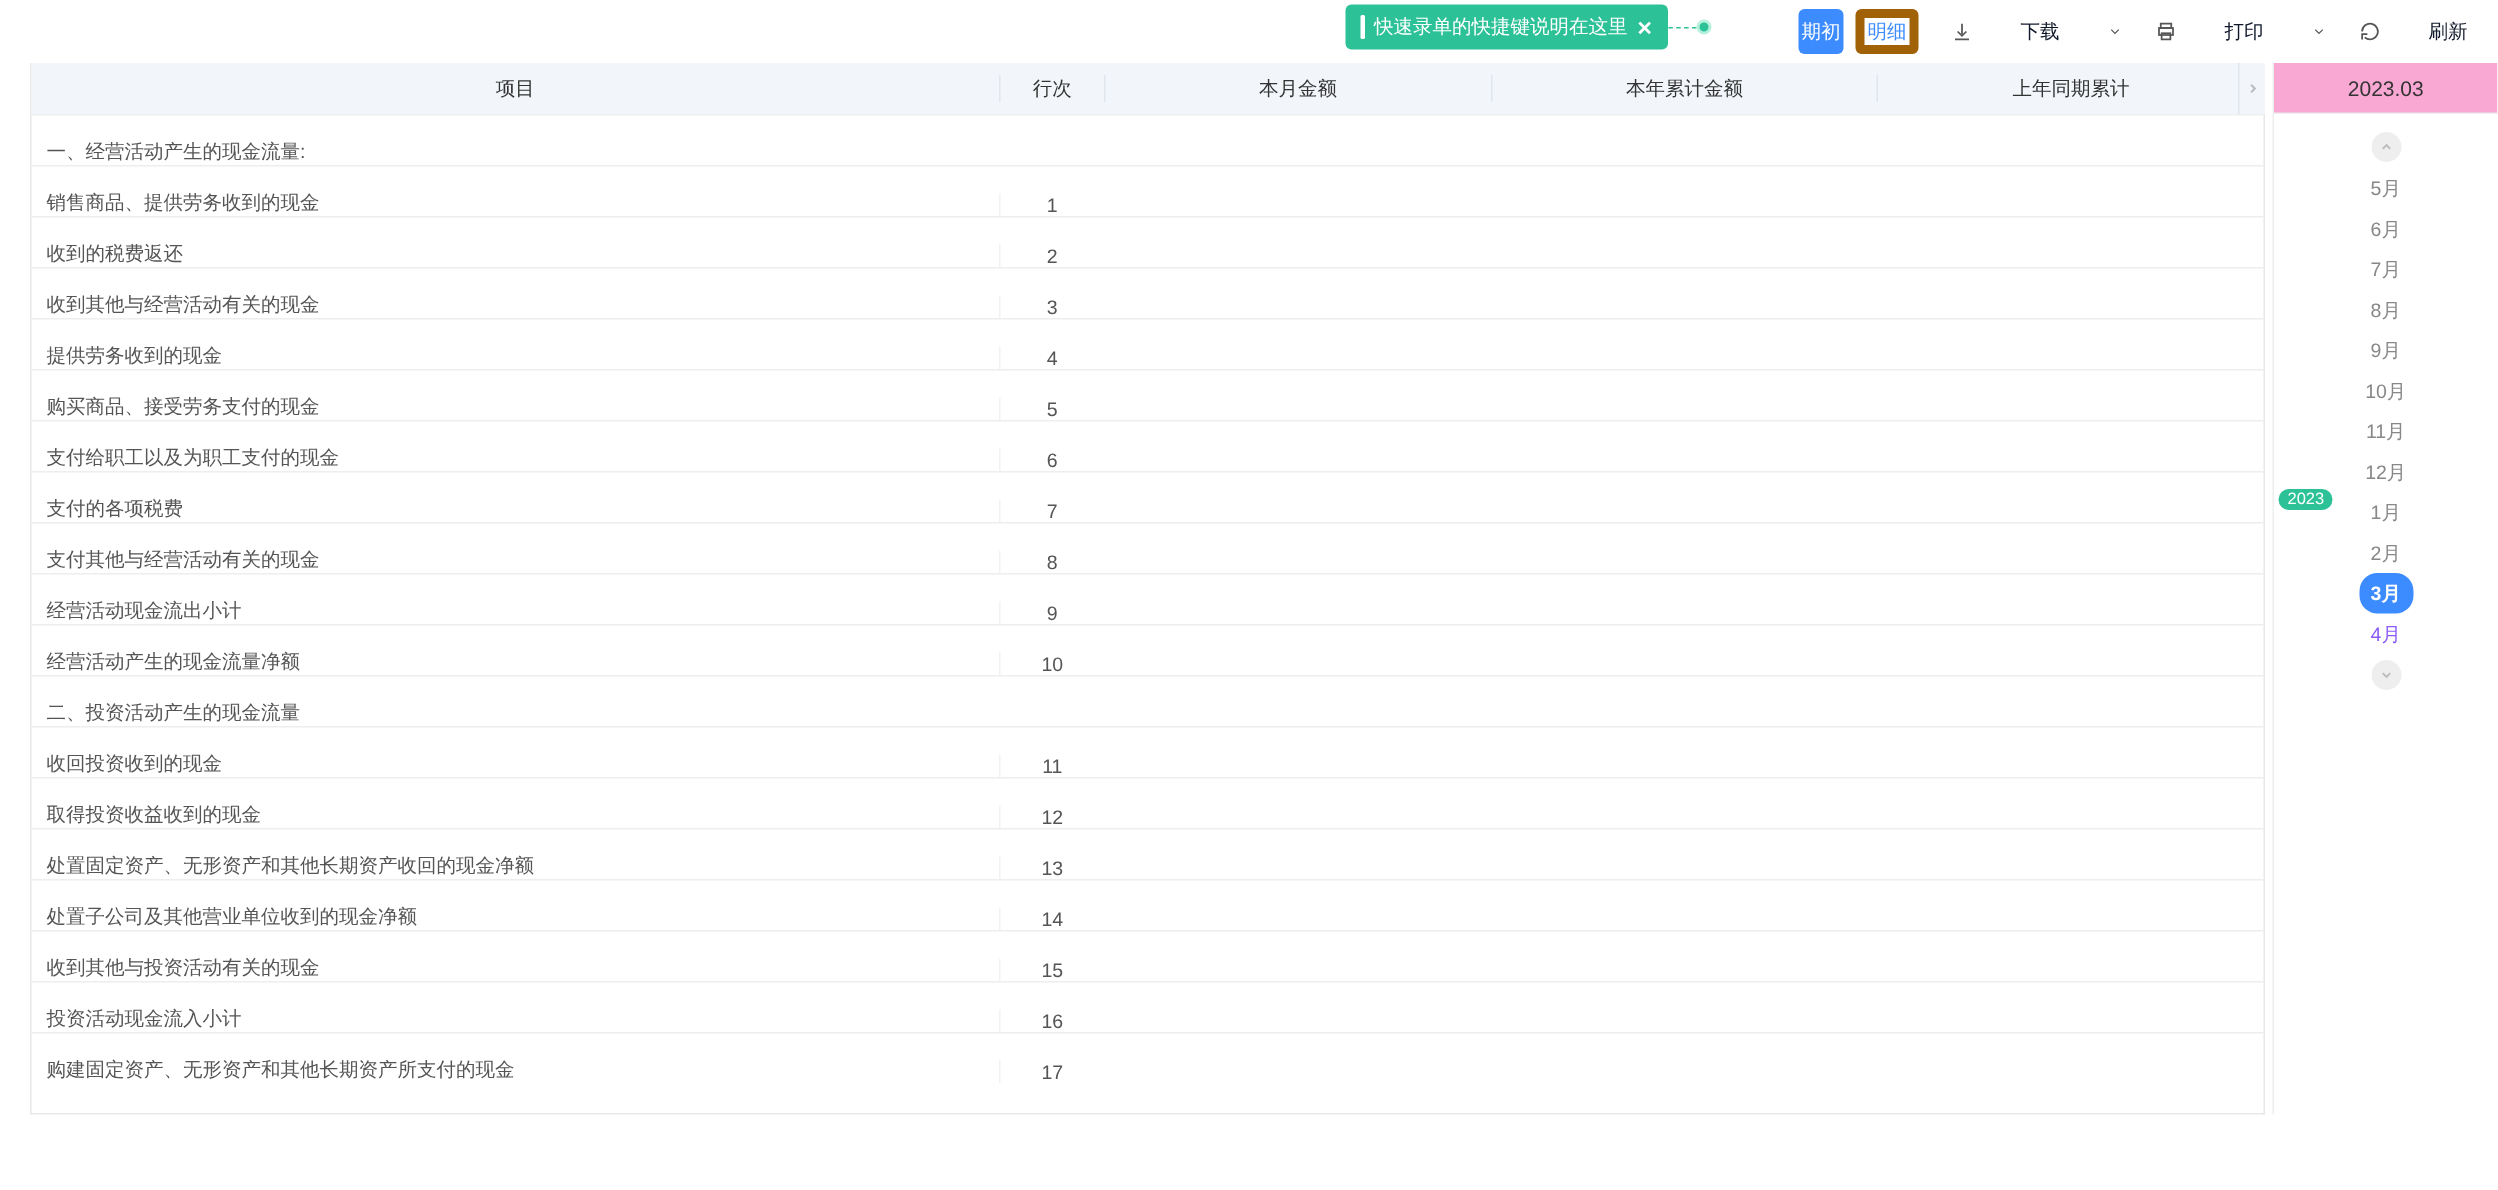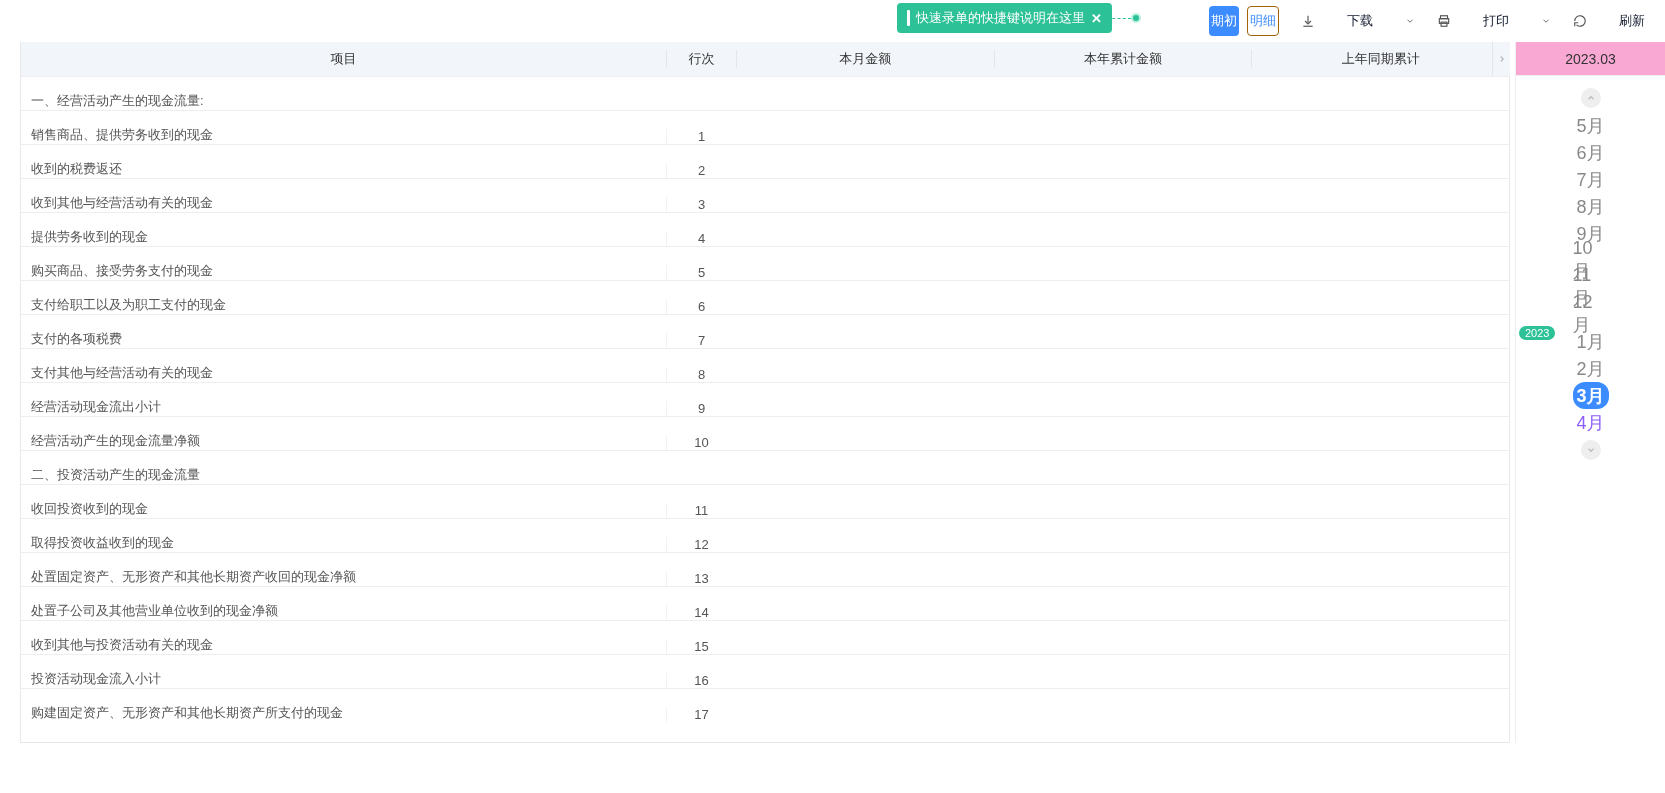--- a/index.html
+++ b/index.html
@@ -9,21 +9,21 @@
   
   .toolbar{height:42px;display:flex;align-items:center;justify-content:flex-end;padding-right:20px;position:relative;}
   .hint-bubble{position:absolute;left:897px;top:3px;height:30px;background:#2CC196;color:#fff;border-radius:4px;display:flex;align-items:center;padding:0 10px 0 10px;font-size:13px;}
   .hint-bubble .bar{width:3px;height:16px;background:#fff;margin-right:6px;border-radius:1px;}
   .hint-bubble .close{margin-left:6px;font-weight:bold;cursor:pointer;}
   .hint-line{position:absolute;left:1107px;top:18px;width:24px;height:0;border-top:1px dashed #2CC196;}
   .hint-dot{position:absolute;left:1131px;top:13px;width:10px;height:10px;border-radius:50%;background:#2CC196;border:2px solid #b8f0de;}
 
   .btn{display:inline-flex;align-items:center;height:30px;padding:0 2px;border-radius:4px;margin-left:8px;cursor:pointer;user-select:none;font-size:13px;}
   .btn-primary{background:#3C8CFF;color:#fff;}
-  .btn-outline{background:#fff;color:#3C8CFF;border:1px solid #a16207;}
+  .btn-outline{background:#fff;color:#3C8CFF;border:6px solid #a16207;}
   .tool-link{display:inline-flex;align-items:center;margin-left:22px;color:#0f172a;cursor:pointer;gap:28px;}
   .tool-link .ic{margin-right:4px;display:inline-flex;}
   .chev-down{margin-left:4px;}
 
   
   .table-wrap{position:absolute;left:20px;top:42px;right:155px;bottom:50px;border:1px solid #e8e8e8;border-top:none;}
   .thead{display:flex;background:#F2F6FA;height:34px;align-items:center;font-size:13px;color:#333;}
   .col-name{flex:0 0 645px;text-align:center;}
   .col-row{flex:0 0 70px;text-align:center;border-left:1px solid #e0e6ec;}
   .col-amt{flex:1;text-align:center;border-left:1px solid #e0e6ec;}
@@ -36,21 +36,21 @@
   
   .tbody::-webkit-scrollbar{width:10px;}
   .tbody::-webkit-scrollbar-thumb{background:#c6c6c6;border-radius:5px;}
   .tbody::-webkit-scrollbar-track{background:#f3f3f3;}
 
   
   .period-panel{position:absolute;right:0;top:42px;width:150px;bottom:50px;border-left:1px solid #eee;background:#fff;}
   .period-year{height:34px;display:flex;align-items:center;justify-content:center;font-size:14px;color:#333;border-bottom:1px solid #eee;background:#f9a8d4;}
   .period-list{padding:8px 0;display:flex;flex-direction:column;align-items:center;gap:0;position:relative;}
   .circle-btn{width:20px;height:20px;border-radius:50%;background:#eee;color:#bbb;display:flex;align-items:center;justify-content:center;margin:4px 0;cursor:pointer;font-size:12px;}
-  .month-item{width:36px;height:27px;display:flex;align-items:center;justify-content:center;color:#888;font-size:18px;cursor:pointer;border-radius:12px;}
+  .month-item{width:36px;height:27px;display:flex;align-items:center;justify-content:center;color:#888;font-size:13px;cursor:pointer;border-radius:12px;}
   .month-item.dark{color:#8b5cf6;}
   .month-item.active{background:#3C8CFF;color:#fff;font-weight:bold;}
   .year-badge{position:absolute;left:3px;background:#2CC196;color:#fff;font-size:11px;padding:1px 6px;border-radius:9px;}
 
   
   .expand-chev{position:absolute;right:155px;top:42px;width:18px;height:34px;background:#F2F6FA;display:flex;align-items:center;justify-content:center;color:#bbb;cursor:pointer;border-left:1px solid #e0e6ec;}
 
   svg{display:block;}
 </style>
 </head>

